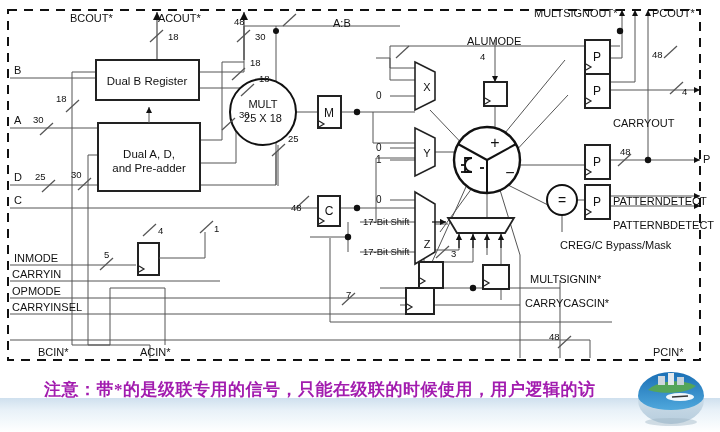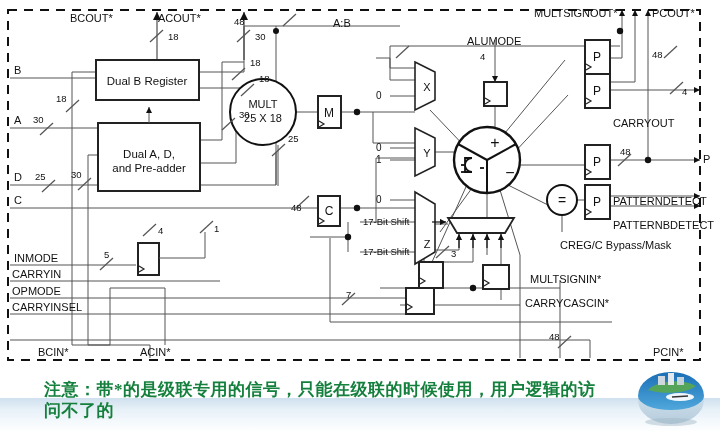--- a/index.html
+++ b/index.html
@@ -3,21 +3,21 @@
 <meta charset="utf-8">
 <style>
   html,body{margin:0;padding:0;background:#fff;}
   body{width:720px;height:432px;position:relative;overflow:hidden;
        font-family:"Liberation Sans",sans-serif;}
   #stage{position:absolute;left:0;top:0;width:720px;height:432px;background:#ffffff;}
   svg.diagram{position:absolute;left:0;top:0;width:720px;height:432px;}
   .note-band{position:absolute;left:0;top:398px;width:720px;height:34px;
     background:linear-gradient(to bottom,#cfe0ee 0%,#e8f1f8 35%,#f4f9fc 70%,#ffffff 100%);}
   .note-text{position:absolute;left:44px;top:379px;width:590px;
-    color:#15803d;font-family:"Liberation Serif",serif;font-size:17px;font-weight:bold;
+    color:#a21caf;font-family:"Liberation Serif",serif;font-size:17px;font-weight:bold;
     line-height:21px;letter-spacing:0.5px;}
   .globe{position:absolute;left:628px;top:366px;width:86px;height:62px;}
 </style>
 </head>
 <body>
 
 <div id="stage">
 
   <svg class="diagram" viewBox="0 0 720 432">
     <defs>
@@ -372,21 +372,20 @@
       <text x="467" y="45">ALUMODE</text>
       <text x="560" y="249">CREG/C Bypass/Mask</text>
       <text x="530" y="283">MULTSIGNIN*</text>
       <text x="525" y="307">CARRYCASCIN*</text>
     </g>
   </svg>
 
   <div class="note-band"></div>
   <div class="note-text">
     <div>注意：带*的是级联专用的信号，只能在级联的时候使用，用户逻辑的访</div>
-    <div>问不了的</div>
   </div>
 
   <svg class="globe" viewBox="0 0 86 62">
     <defs>
       <linearGradient id="sky" x1="0" y1="0" x2="0" y2="1">
         <stop offset="0%" stop-color="#1a6fb5"></stop>
         <stop offset="100%" stop-color="#4fa8dc"></stop>
       </linearGradient>
       <linearGradient id="ice" x1="0" y1="0" x2="0" y2="1">
         <stop offset="0%" stop-color="#dce9f2"></stop>

